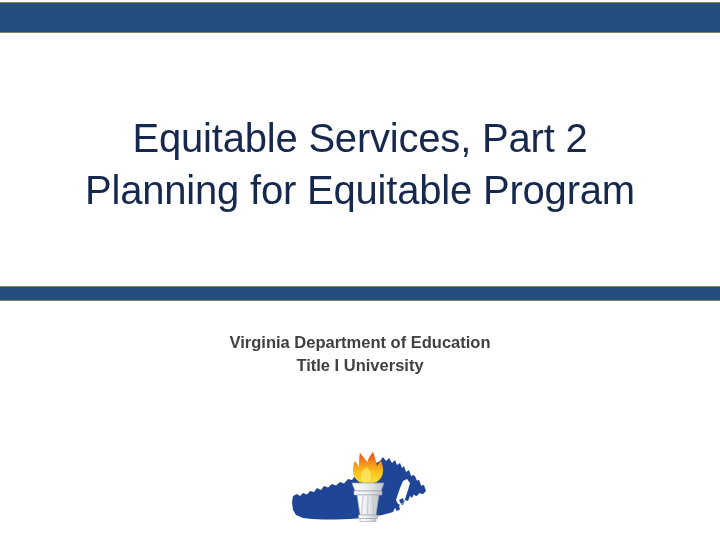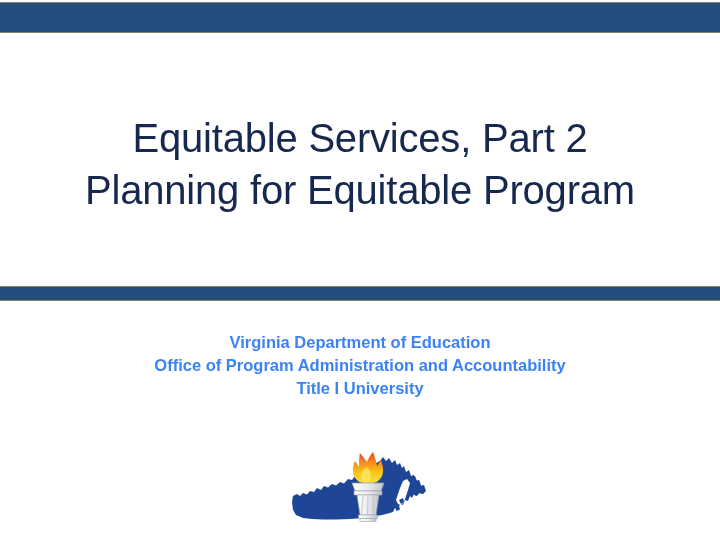--- a/index.html
+++ b/index.html
@@ -64,21 +64,21 @@
   
   #subtitle-block {
     position: absolute;
     left: 0;
     top: 331px;
     width: 720px;
     text-align: center;
   }
   .subtitle-line {
     display: block;
-    color: #3b82f6;
+    color: #404040;
     font-family: "Liberation Sans", sans-serif;
     font-size: 16.5px;
     font-weight: bold;
     line-height: 23px;
     white-space: nowrap;
   }
 
   
   #logo {
     position: absolute;
@@ -102,21 +102,20 @@
 
   <div id="title-block">
     <span class="title-line">Equitable Services, Part 2</span>
     <span class="title-line">Planning for Equitable Program</span>
   </div>
 
   <div class="bar" id="mid-bar"></div>
 
   <div id="subtitle-block">
     <span class="subtitle-line">Virginia Department of Education</span>
-    <span class="subtitle-line">Office of Program Administration and Accountability</span>
     <span class="subtitle-line">Title I University</span>
   </div>
 
   <div id="logo">
     <svg viewBox="0 0 288 160" xmlns="http://www.w3.org/2000/svg">
       <defs>
         <linearGradient id="flameGrad" x1="0" y1="1" x2="0" y2="0">
           <stop offset="0%" stop-color="#FBE03C"></stop>
           <stop offset="38%" stop-color="#F9C31A"></stop>
           <stop offset="68%" stop-color="#F5891F"></stop>

